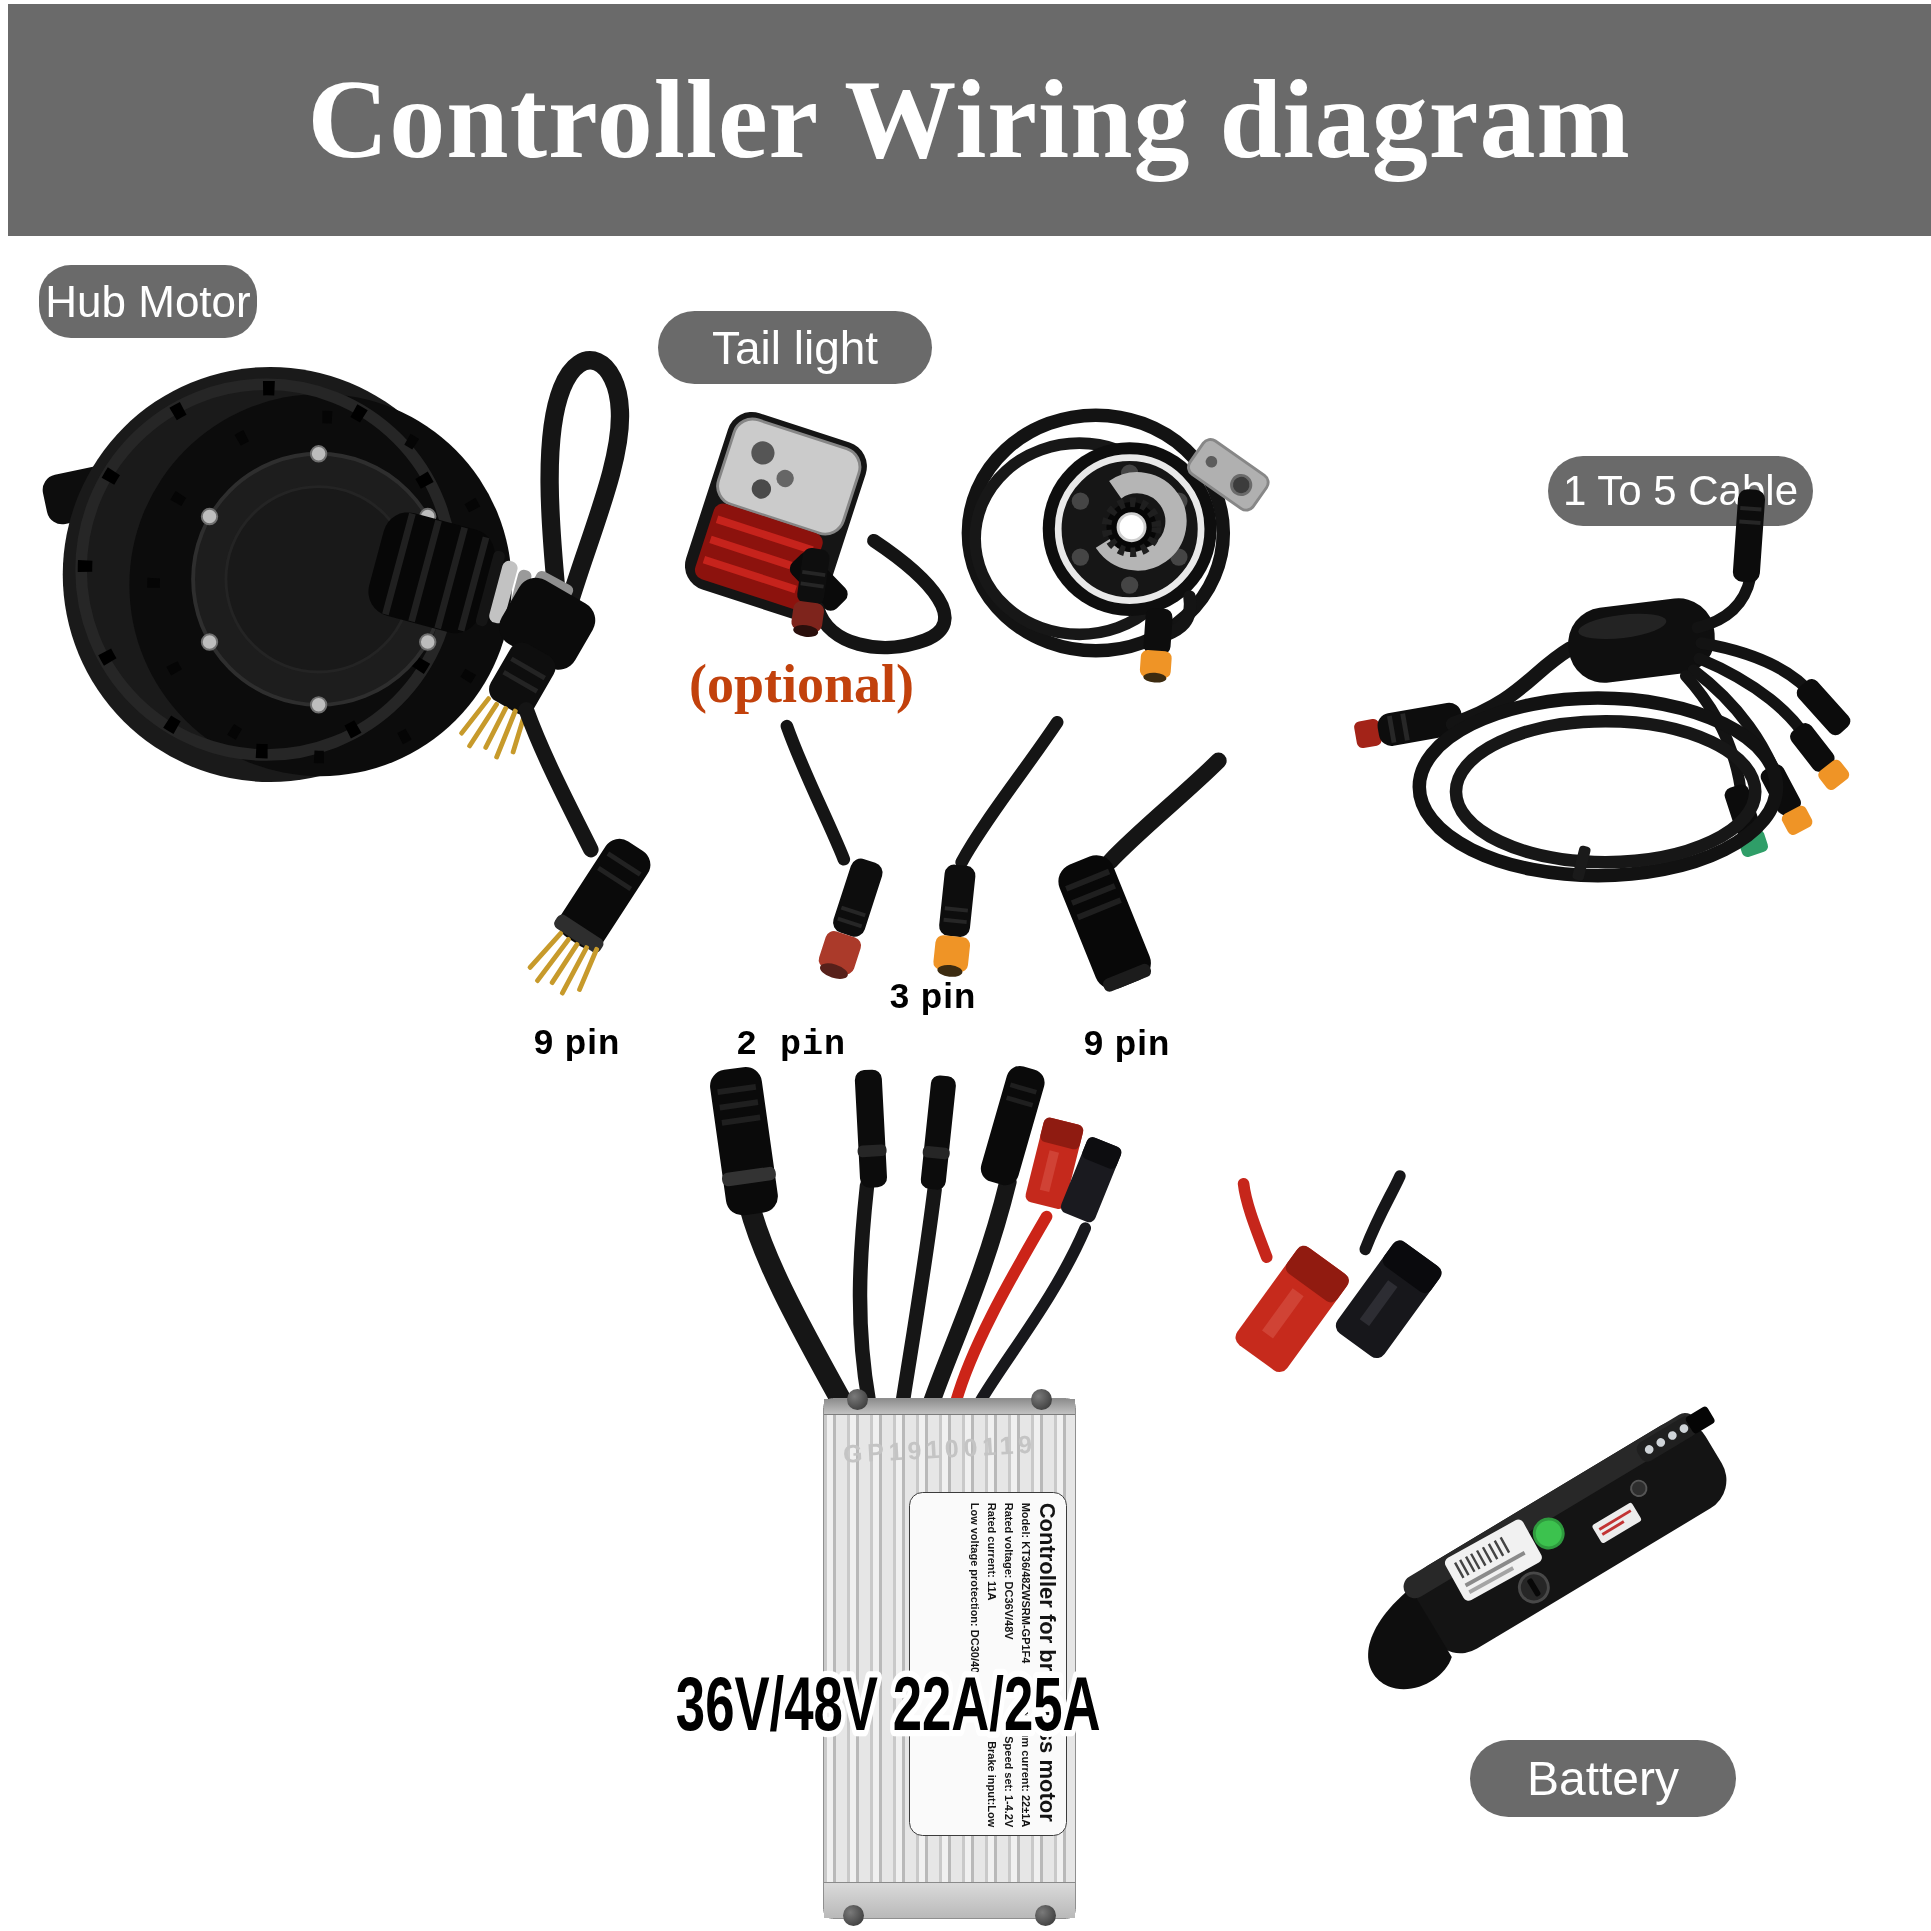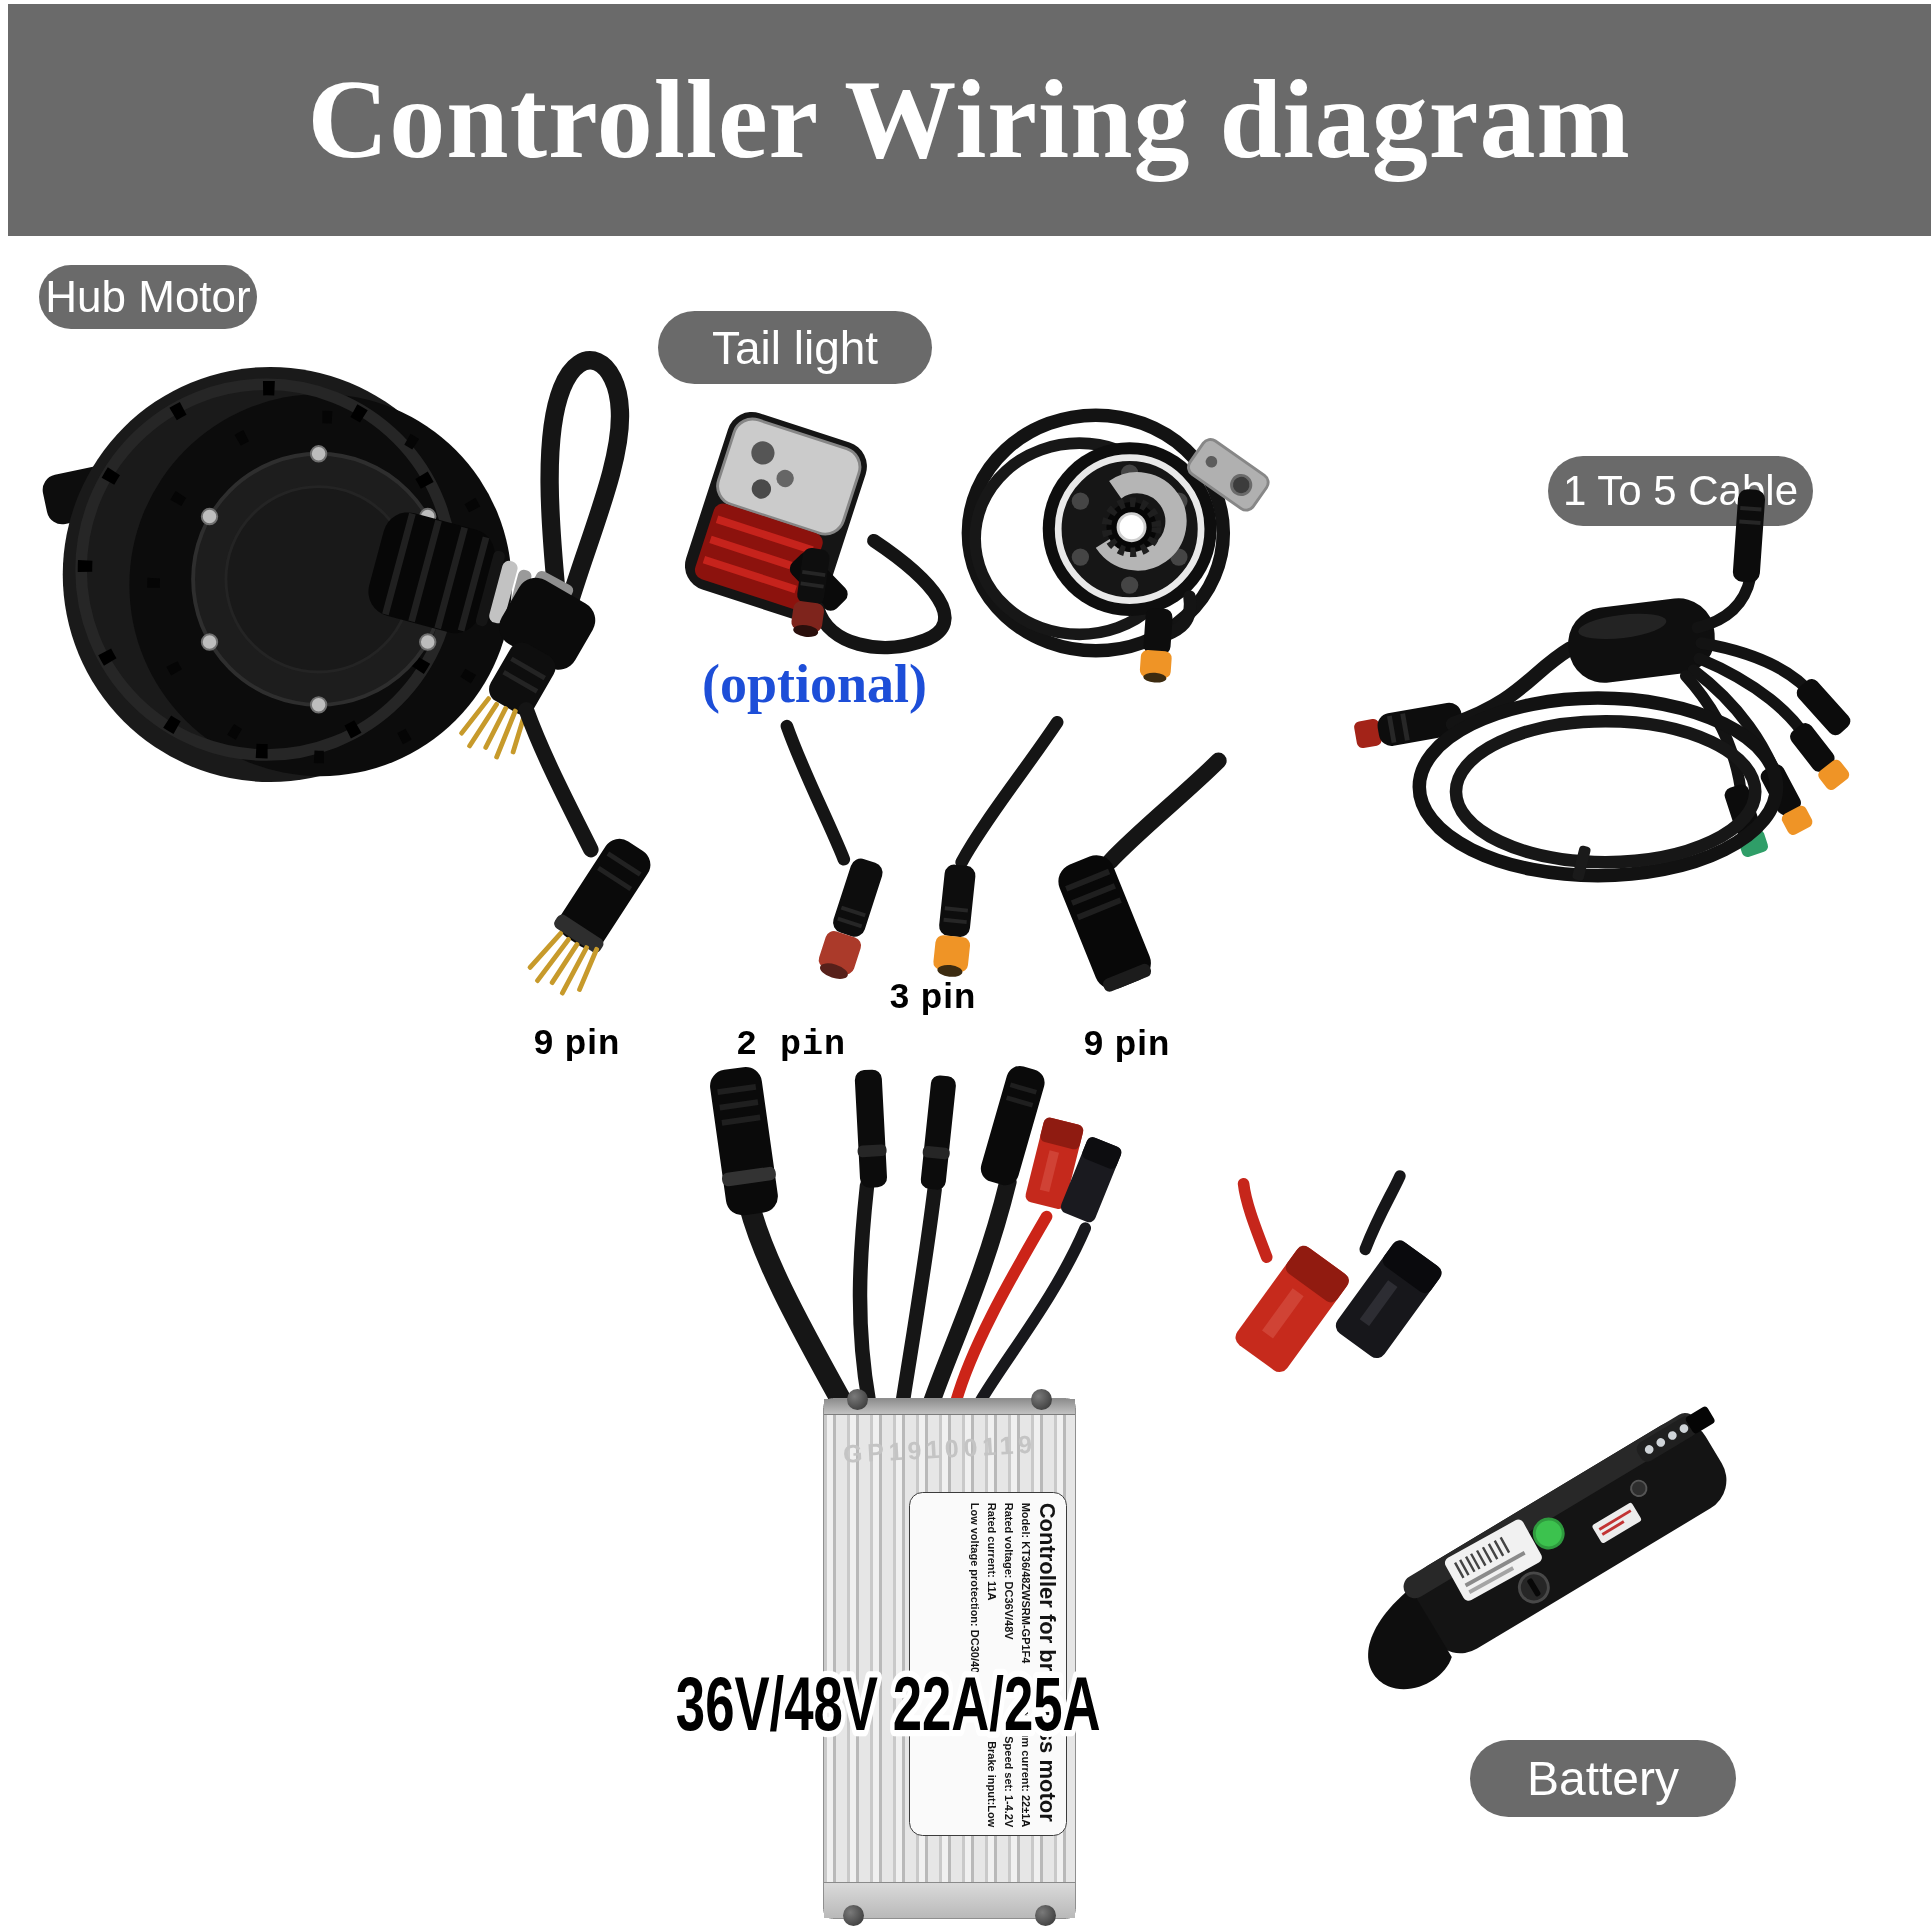--- a/index.html
+++ b/index.html
@@ -4,27 +4,27 @@
 <style>
   html,body{margin:0;padding:0;background:#ffffff;}
   .stage{position:relative;width:1931px;height:1931px;background:#ffffff;overflow:hidden;
          font-family:"Liberation Sans",sans-serif;padding-left:32px;}
   .banner{position:absolute;left:7.7px;top:3.9px;width:1923px;height:232px;background:#6a6a6a;
           display:flex;align-items:center;justify-content:center;}
   .banner h1{margin:0;font-family:"Liberation Serif",serif;font-weight:700;font-size:112px;
              color:#ffffff;letter-spacing:1px;white-space:nowrap;}
   .pill{position:absolute;background:#6a6a6a;color:#ffffff;display:flex;align-items:center;
         justify-content:center;white-space:nowrap;}
-  .pill-hub{left:39px;top:265px;width:218px;height:64px;border-radius:32px;font-size:44px;text-align:center;}
+  .pill-hub{left:39px;top:265px;width:218px;height:73px;border-radius:32px;font-size:44px;text-align:center;}
   .pill-tail{left:658px;top:311px;width:274px;height:73px;border-radius:37px;font-size:46px;}
   .pill-pas{left:996px;top:319px;width:272px;height:83px;border-radius:42px;font-size:48px;}
   .pill-1to5{left:1548px;top:456px;width:265px;height:70px;border-radius:35px;font-size:42px;}
   .pill-battery{left:1470px;top:1740px;width:266px;height:77px;border-radius:39px;font-size:48px;}
-  .optional{position:absolute;left:676px;top:653px;width:251px;text-align:right;
-            font-family:"Liberation Serif",serif;font-weight:700;font-size:54px;color:#1d4ed8;}
+  .optional{position:absolute;left:676px;top:653px;width:251px;text-align:center;
+            font-family:"Liberation Serif",serif;font-weight:700;font-size:54px;color:#c2410c;}
   .pin-label{position:absolute;width:164px;text-align:center;font-weight:700;font-size:35px;
              color:#000;letter-spacing:1px;}
   .pin-1{left:495px;top:1022px;}
   .pin-2{left:709px;top:1025px;font-family:Liberation Mono, monospace;}
   .pin-3{left:851px;top:976px;}
   .pin-4{left:1045px;top:1023px;}
   
   .controller{position:absolute;left:823px;top:1398px;width:253px;height:521px;z-index:3;
       border:1.9px solid #8f8f8f;border-radius:9.7px;box-sizing:border-box;
       background:

